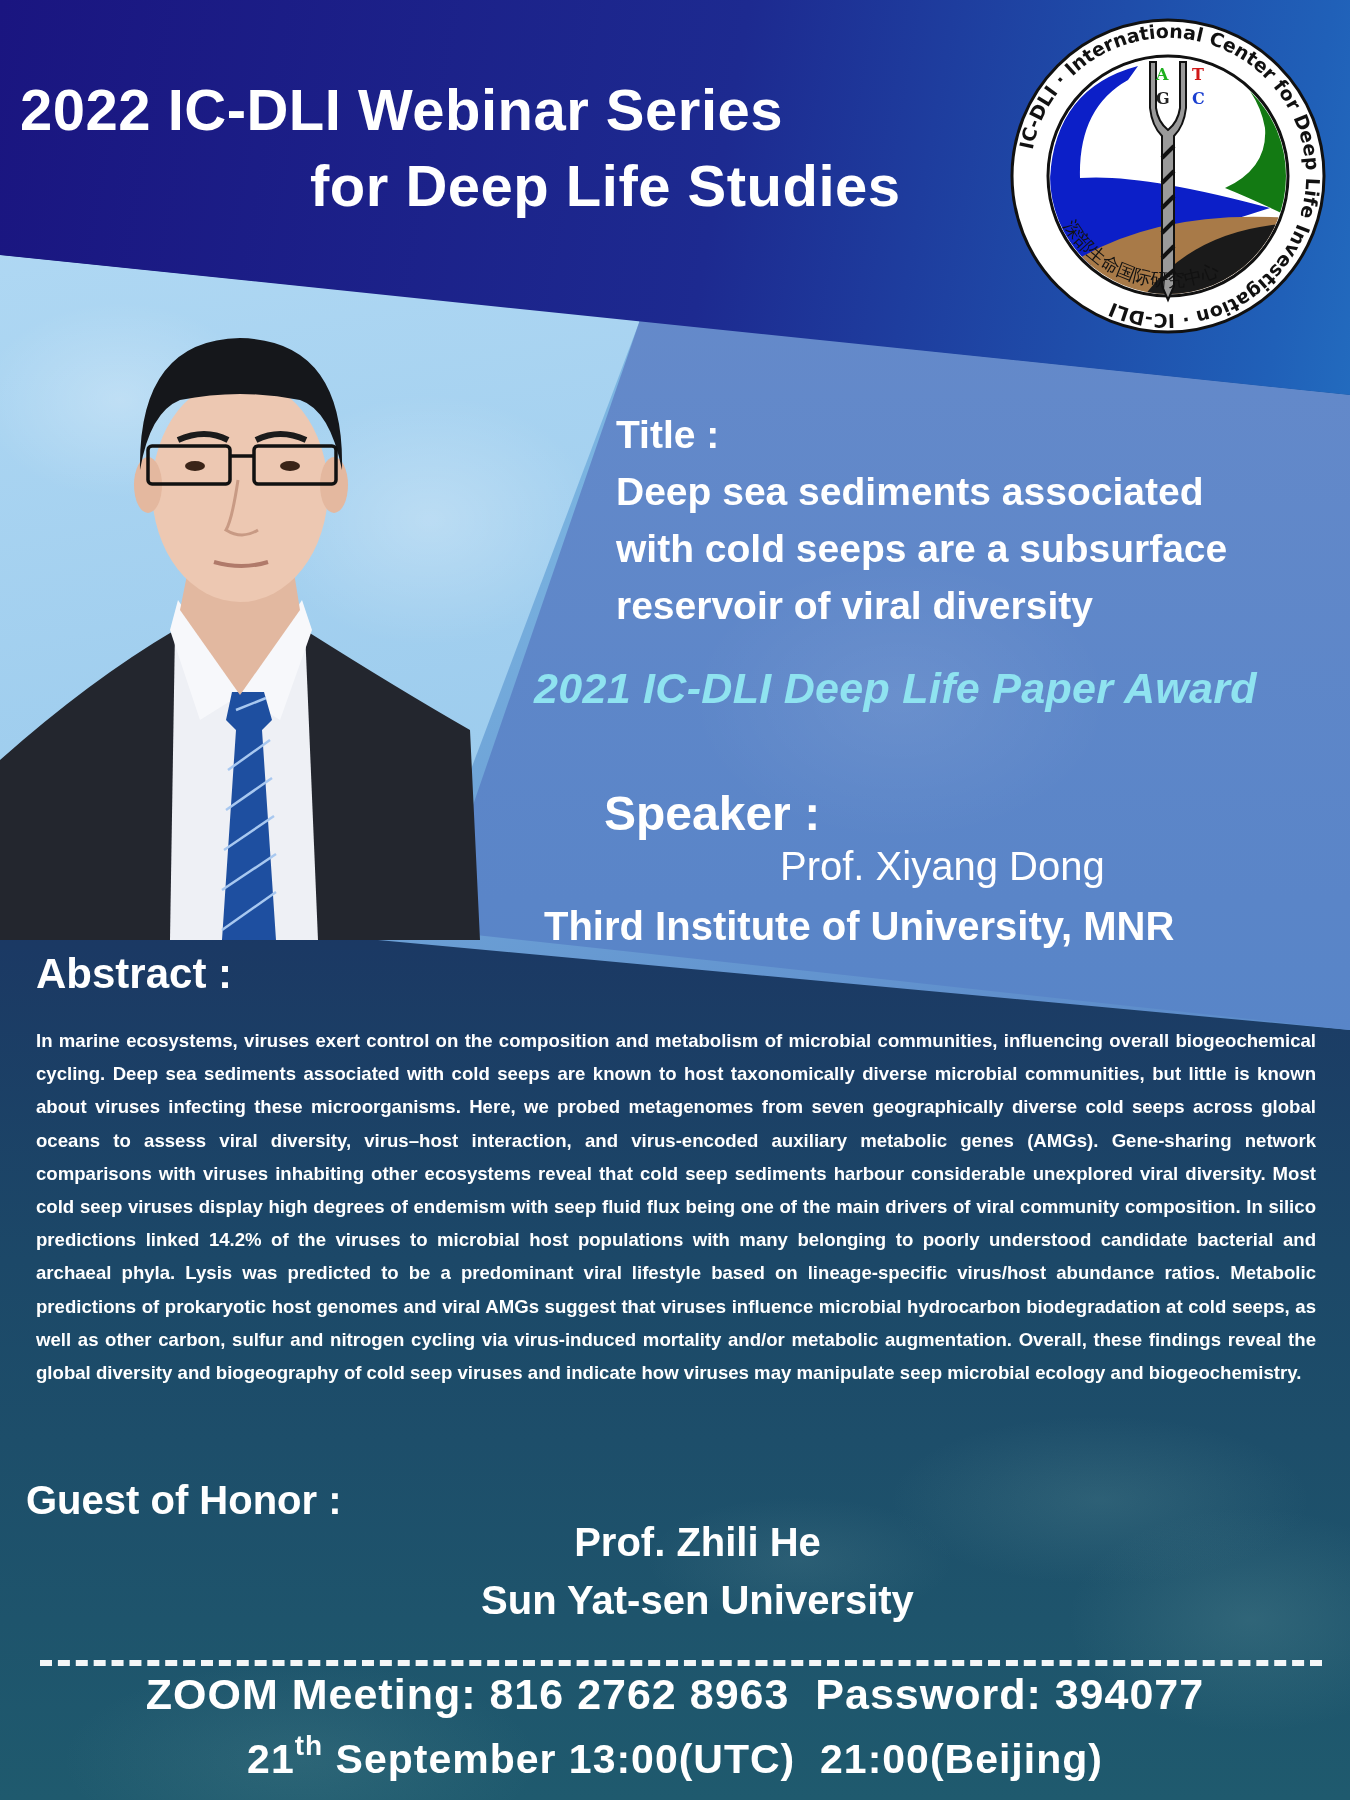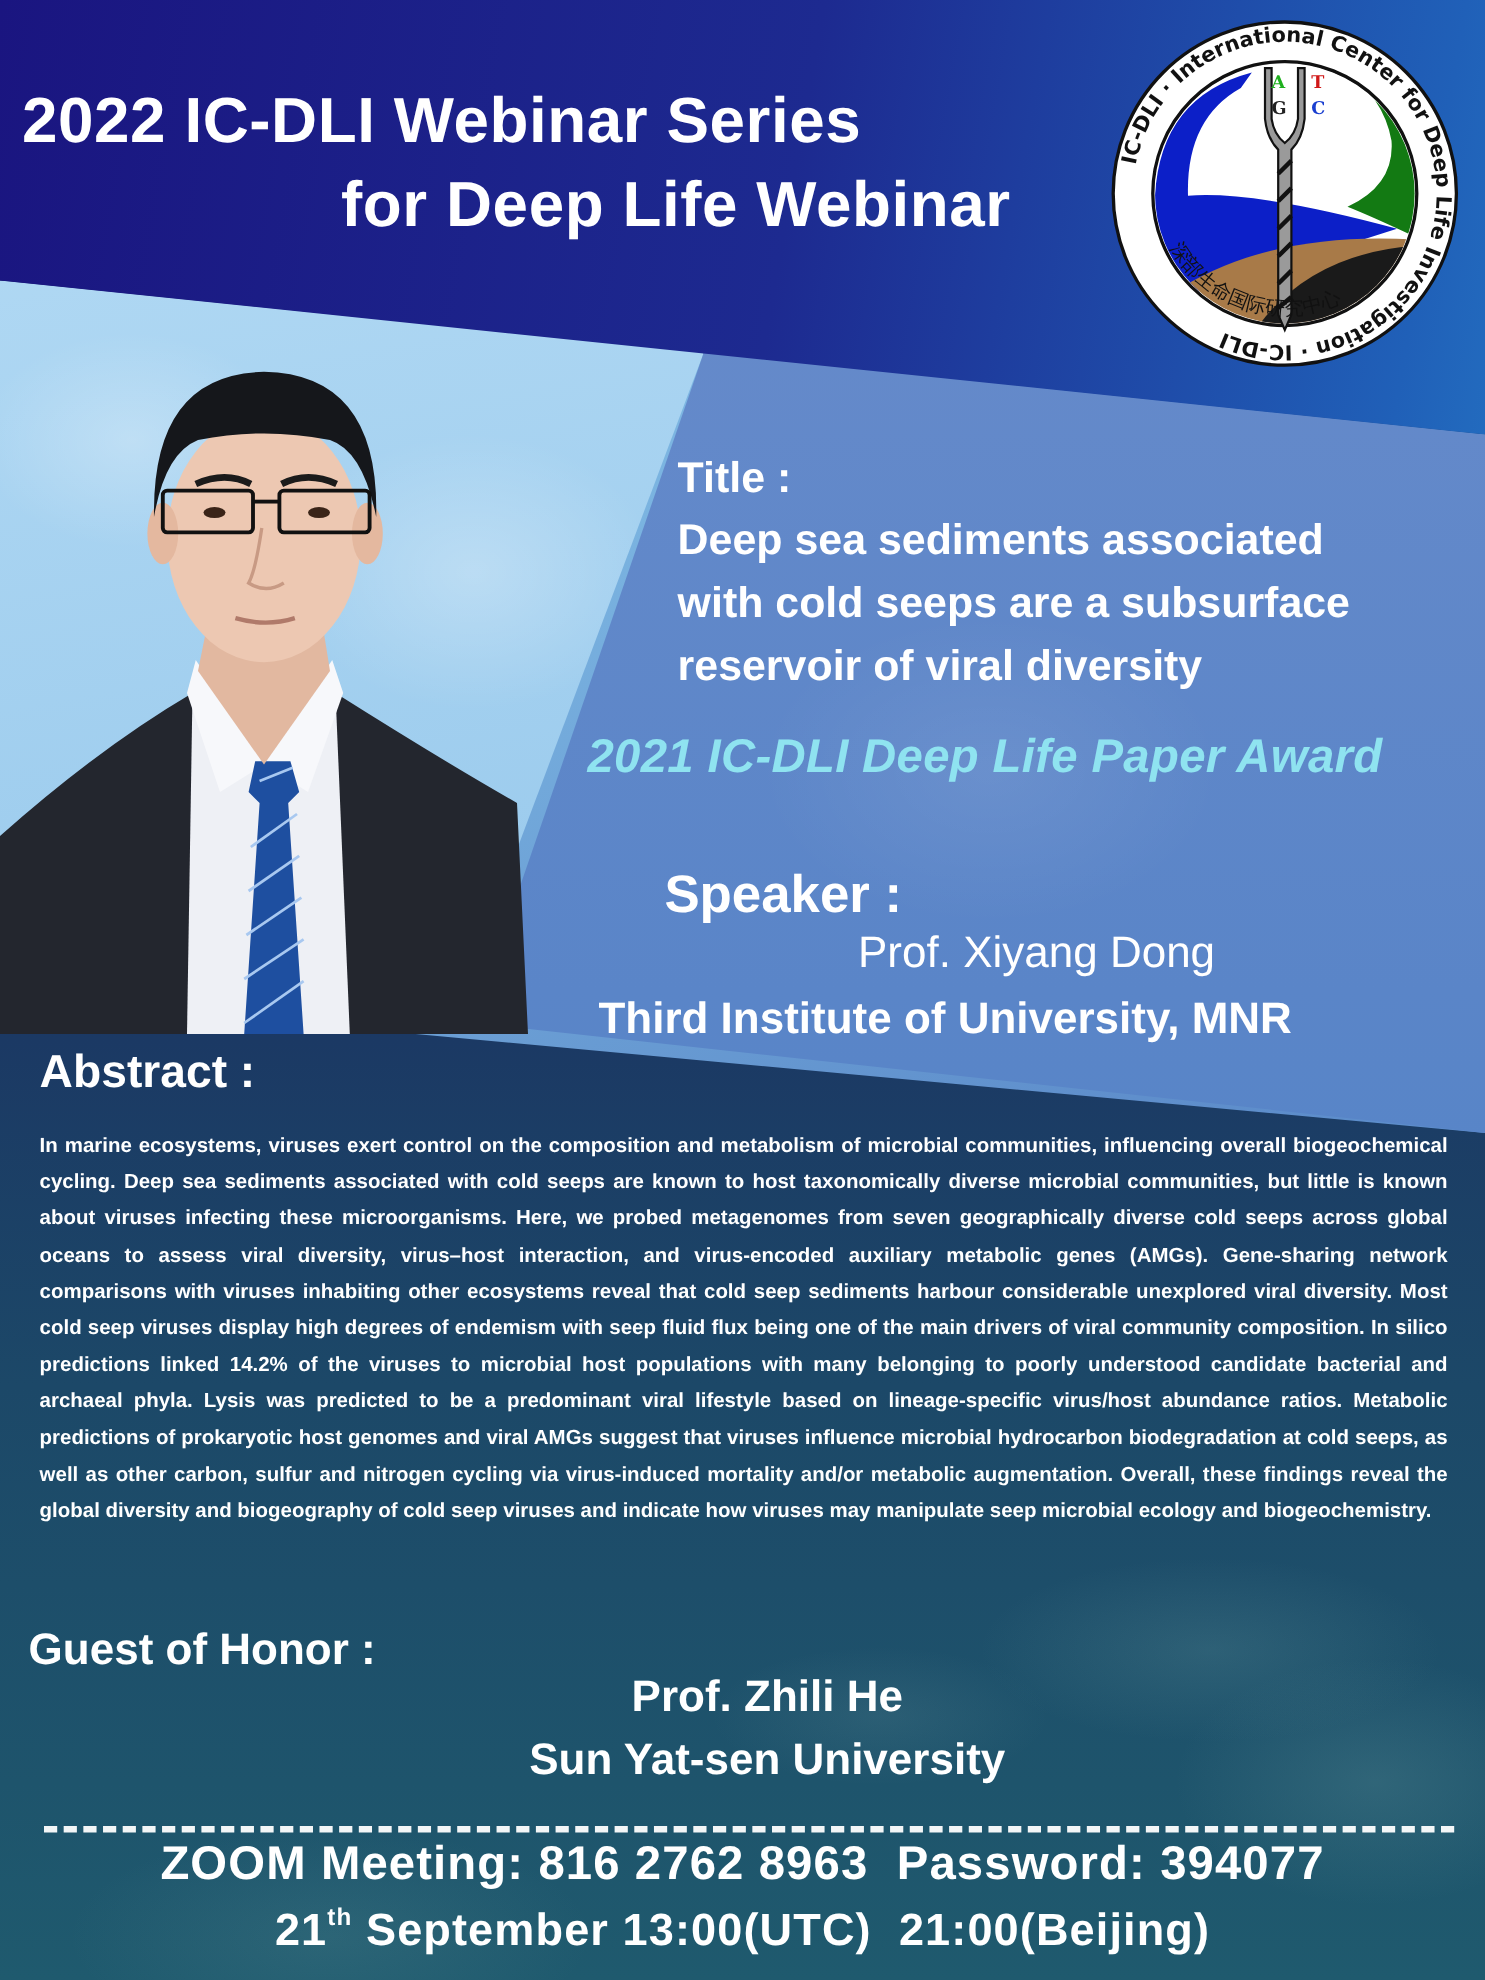--- a/index.html
+++ b/index.html
@@ -116,35 +116,35 @@
   .zoom-line {
     position: absolute; left: 0; width: 1350px; top: 1670px; text-align: center;
     font-size: 43px; font-weight: bold; letter-spacing: 1px;
     white-space: pre;
   }
   .date-line {
     position: absolute; left: 0; width: 1350px; top: 1730px; text-align: center;
     font-size: 41px; font-weight: bold; letter-spacing: 1px;
     white-space: pre;
   }
-  .date-line sup { font-size: 22px; vertical-align: 18px; }
+  .date-line sup { font-size: 28px; vertical-align: 18px; }
 </style>
 </head>
 <body>
 
 <div class="layer bg-bottom"></div>
 <div class="layer bg-bottom-texture"></div>
 <div class="layer bg-mid"></div>
 <div class="layer bg-mid-light"></div>
 <div class="layer bg-mid-right"></div>
 <div class="layer bg-top"></div>
 
 <div class="series-title">
   <span>2022 IC-DLI Webinar Series</span>
-  <span class="line2">for Deep Life Webinar</span>
+  <span class="line2">for Deep Life Studies</span>
 </div>
 
 <svg class="logo" viewBox="0 0 316 316">
   <defs>
     <clipPath id="innerClip">
         <circle cx="158" cy="158" r="118"></circle>
       </clipPath>
     <path id="ringPath" d="M 158,158 m -138,0 a 138,138 0 1,1 276,0 a 138,138 0 1,1 -276,0"></path>
     <path id="ringPathBottom" d="M 40,170 A 120,120 0 0,0 276,170"></path>
   </defs>

